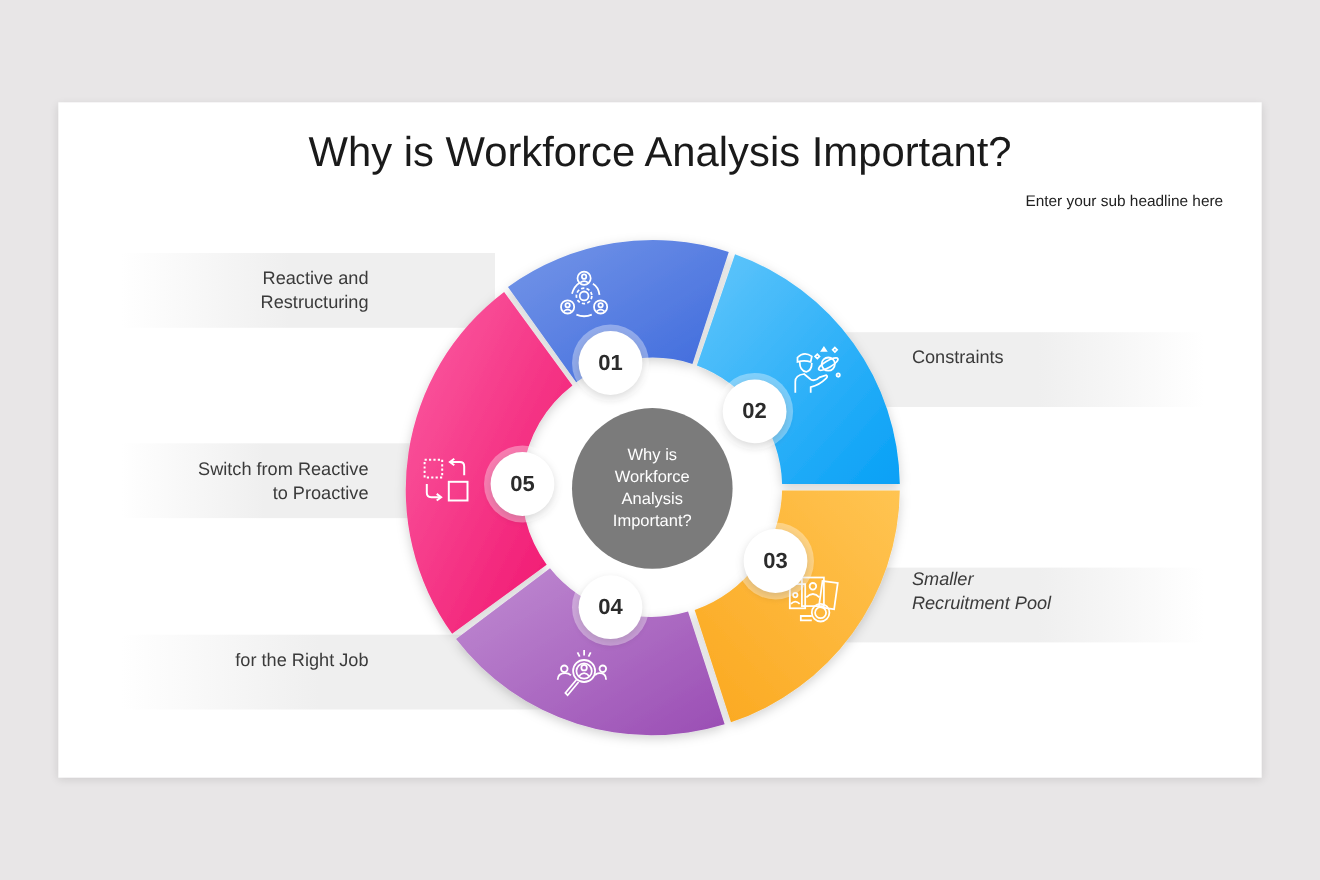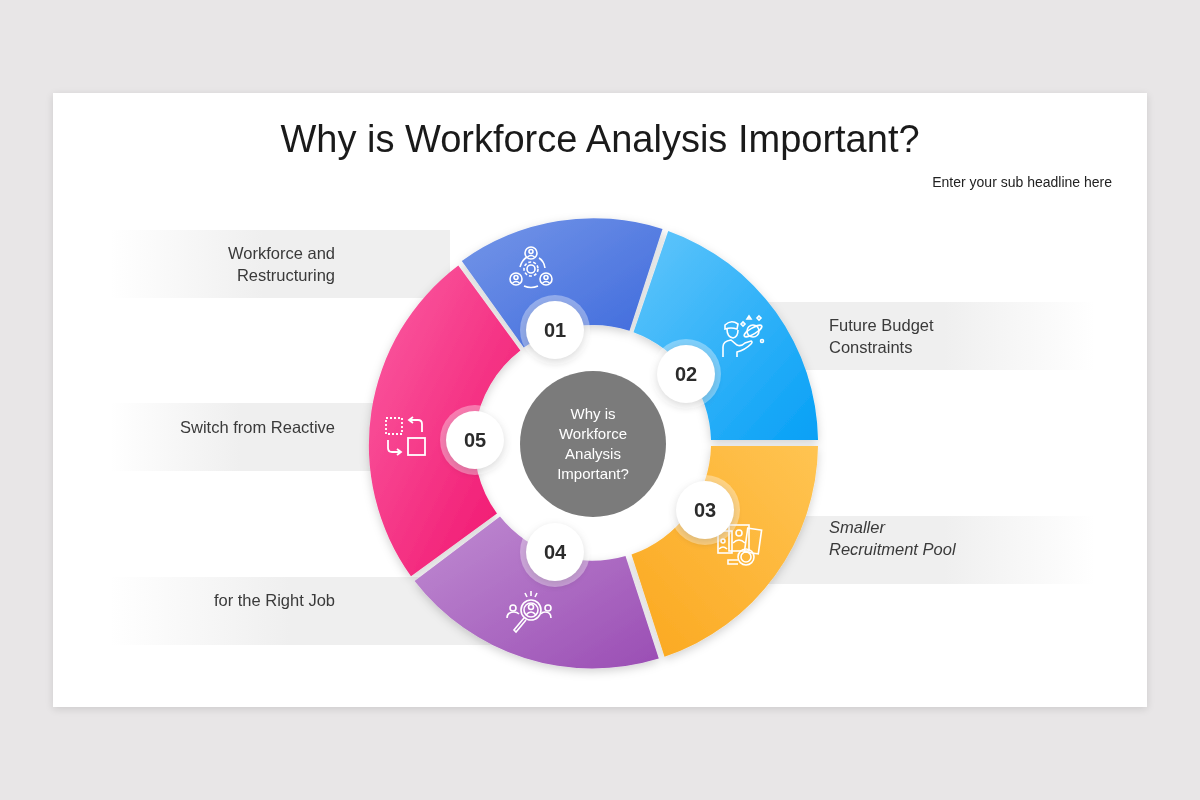--- a/index.html
+++ b/index.html
@@ -146,29 +146,29 @@
 <div class="num" style="left:657px;top:345px;">02</div>
 <div class="num" style="left:676px;top:481px;">03</div>
 <div class="num" style="left:526px;top:523px;">04</div>
 <div class="num" style="left:446px;top:411px;">05</div>
 
 <div class="center">
   <span>Why is Workforce Analysis Important?</span>
 </div>
 
 <div class="label left" style="left:110px;top:242px;width:225px;">
-  <div>Workforce and</div>
+  <div>Reactive and</div>
   <div>Restructuring</div>
 </div>
 <div class="label right" style="left:829px;top:314px;width:250px;">
-  <div>Future Budget</div>
   <div>Constraints</div>
 </div>
 <div class="label right" style="left:829px;top:516px;width:250px;font-style:italic;">
   <div>Smaller</div>
   <div>Recruitment Pool</div>
 </div>
 <div class="label left" style="left:100px;top:589px;width:235px;">
   <div>for the Right Job</div>
 </div>
 <div class="label left" style="left:110px;top:416px;width:225px;">
   <div>Switch from Reactive</div>
+  <div>to Proactive</div>
 </div>
 
 </body></html>

